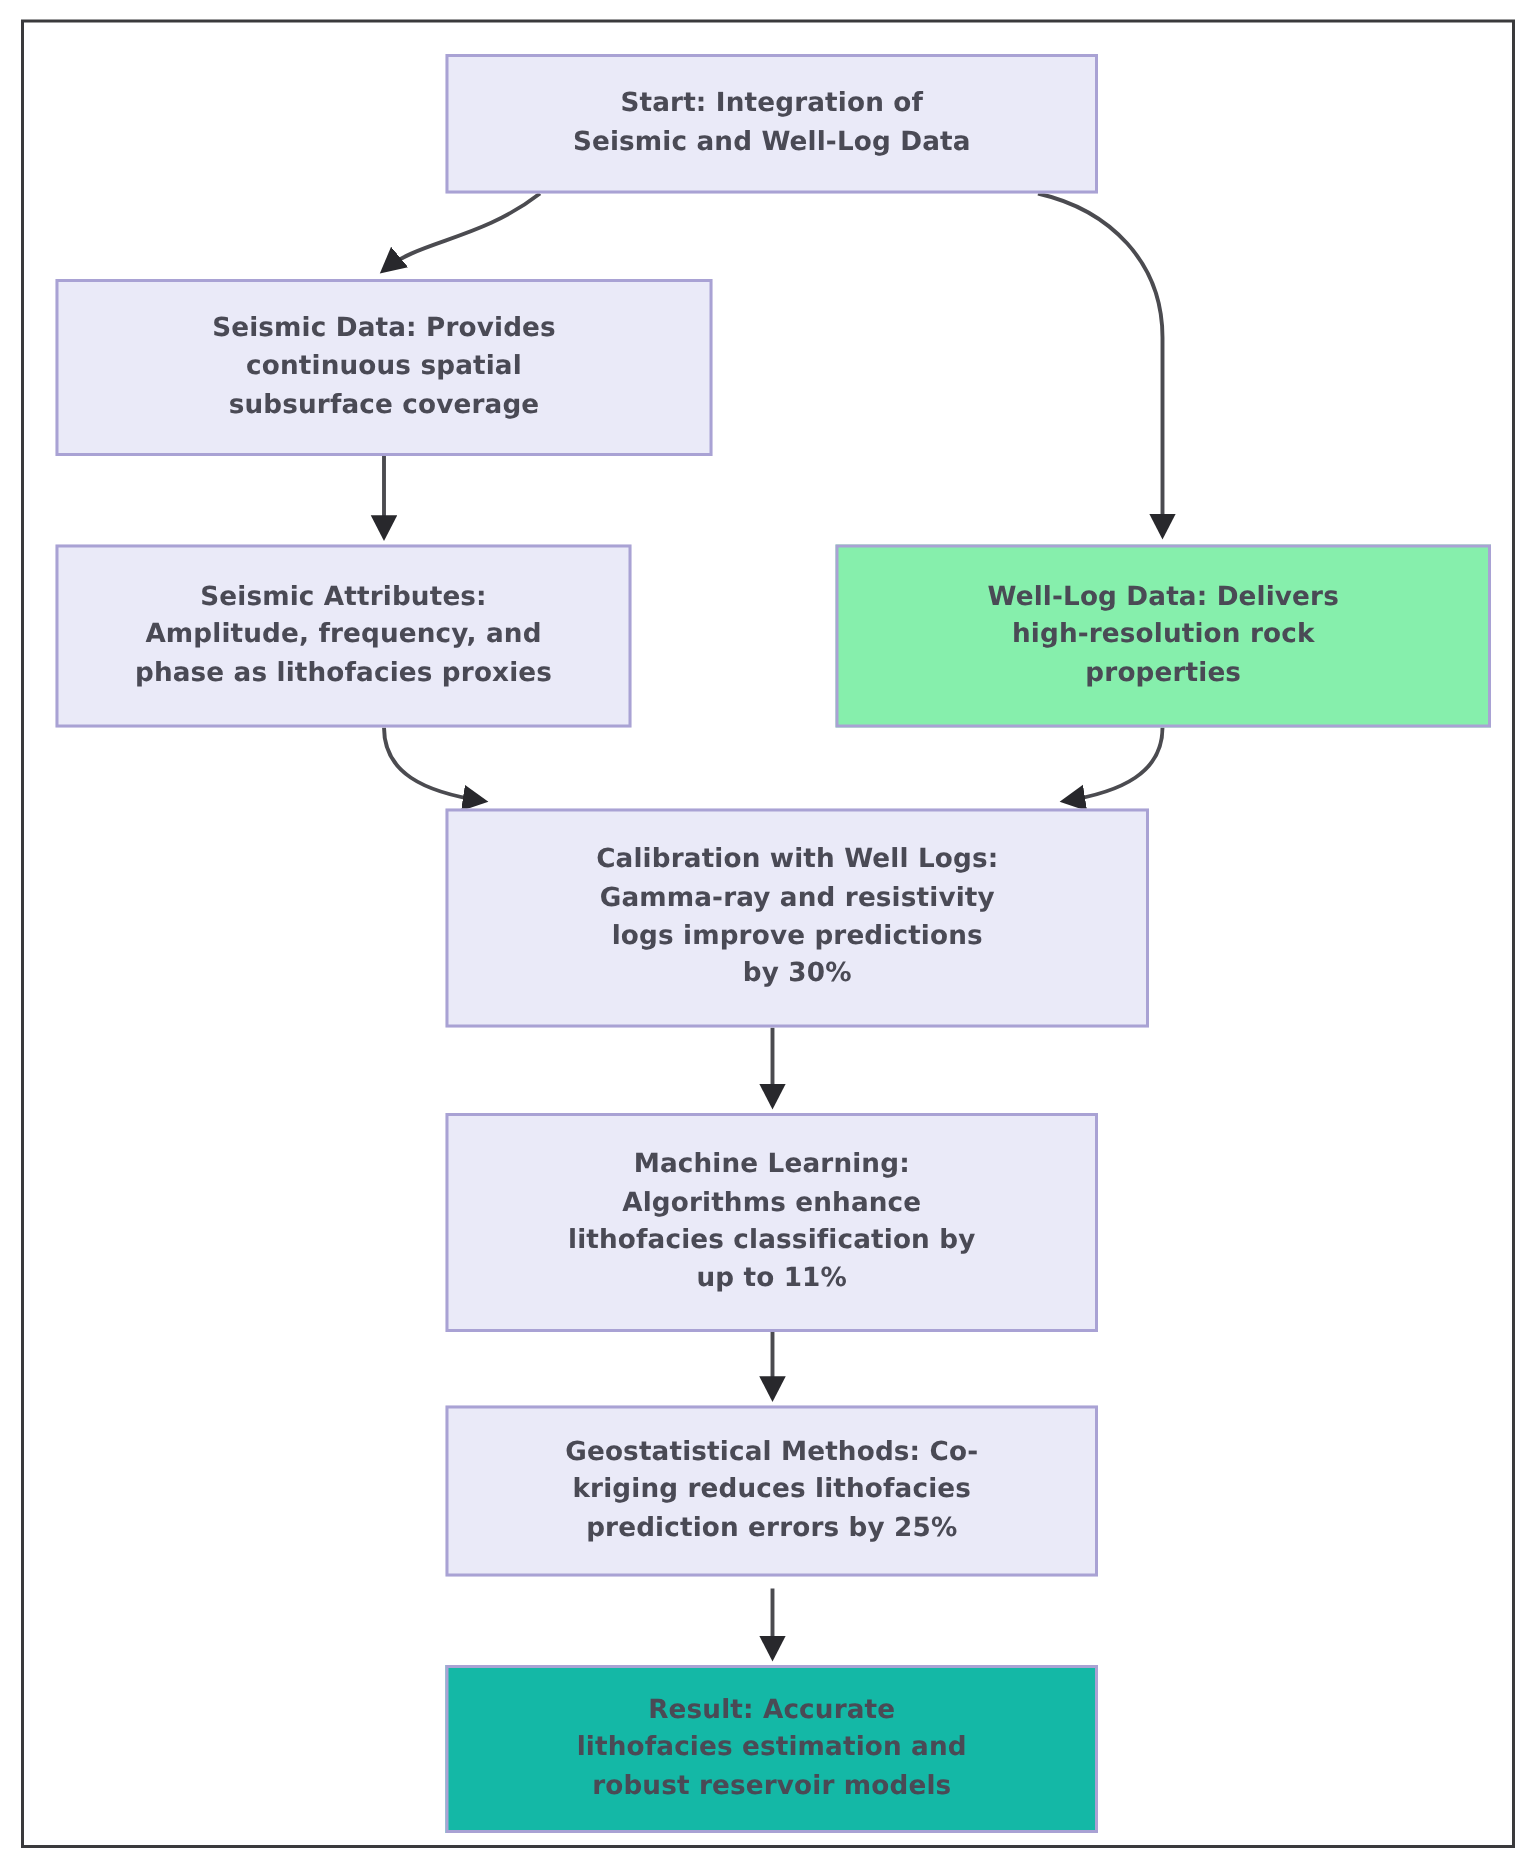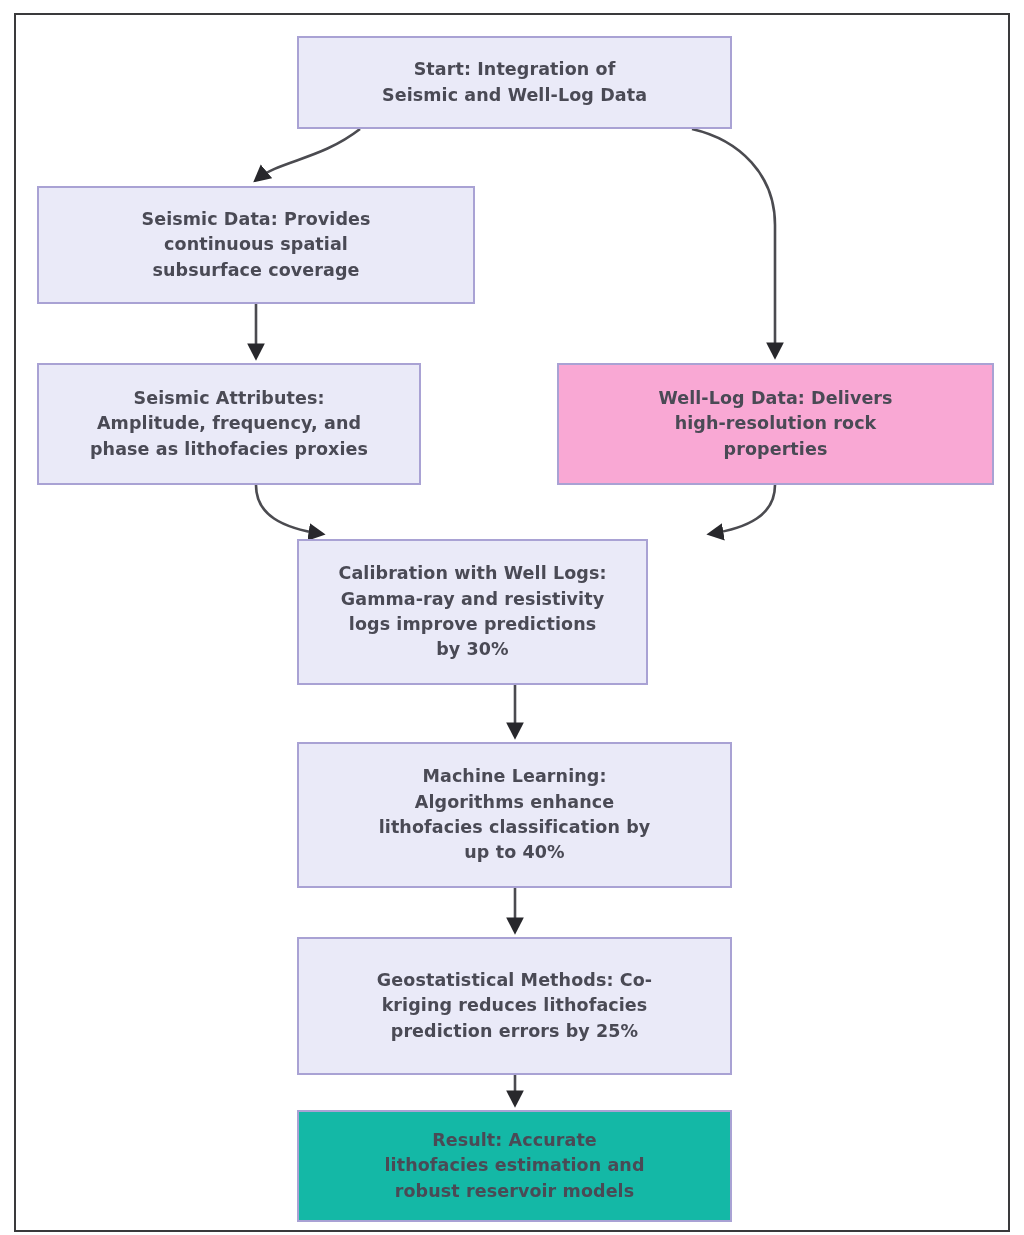--- a/index.html
+++ b/index.html
@@ -101,41 +101,41 @@
 continuous spatial
 subsurface coverage</span>
   </div>
 
   <div class="node" id="node-seismic-attributes" style="left: 37px; top: 363px; width: 384px; height: 122px; background: rgb(234, 234, 248); border-color: rgb(169, 162, 212); color: rgb(74, 74, 85);">
     <span class="label">Seismic Attributes:
 Amplitude, frequency, and
 phase as lithofacies proxies</span>
   </div>
 
-  <div class="node" id="node-well-log-data" style="left: 557px; top: 363px; width: 437px; height: 122px; background: #f9a8d4; border-color: rgb(169, 162, 212); color: rgb(74, 74, 85);">
+  <div class="node" id="node-well-log-data" style="left: 557px; top: 363px; width: 437px; height: 122px; background: #86efac; border-color: rgb(169, 162, 212); color: rgb(74, 74, 85);">
     <span class="label">Well-Log Data: Delivers
 high-resolution rock
 properties</span>
   </div>
 
-  <div class="node" id="node-calibration" style="left: 297px; top: 539px; width: 351px; height: 146px; background: rgb(234, 234, 248); border-color: rgb(169, 162, 212); color: rgb(74, 74, 85);">
+  <div class="node" id="node-calibration" style="left: 297px; top: 539px; width: 469px; height: 146px; background: rgb(234, 234, 248); border-color: rgb(169, 162, 212); color: rgb(74, 74, 85);">
     <span class="label">Calibration with Well Logs:
 Gamma-ray and resistivity
 logs improve predictions
 by 30%</span>
   </div>
 
   <div class="node" id="node-machine-learning" style="left: 297px; top: 742px; width: 435px; height: 146px; background: rgb(234, 234, 248); border-color: rgb(169, 162, 212); color: rgb(74, 74, 85);">
     <span class="label">Machine Learning:
 Algorithms enhance
 lithofacies classification by
-up to 40%</span>
+up to 11%</span>
   </div>
 
-  <div class="node" id="node-geostatistical-methods" style="left: 297px; top: 937px; width: 435px; height: 138px; background: rgb(234, 234, 248); border-color: rgb(169, 162, 212); color: rgb(74, 74, 85);">
+  <div class="node" id="node-geostatistical-methods" style="left: 297px; top: 937px; width: 435px; height: 114px; background: rgb(234, 234, 248); border-color: rgb(169, 162, 212); color: rgb(74, 74, 85);">
     <span class="label">Geostatistical Methods: Co-
 kriging reduces lithofacies
 prediction errors by 25%</span>
   </div>
 
   <div class="node" id="node-result" style="left: 297px; top: 1110px; width: 435px; height: 112px; background: #14b8a6; border-color: rgb(169, 162, 212); color: rgb(74, 74, 85);">
     <span class="label">Result: Accurate
 lithofacies estimation and
 robust reservoir models</span>
   </div>

